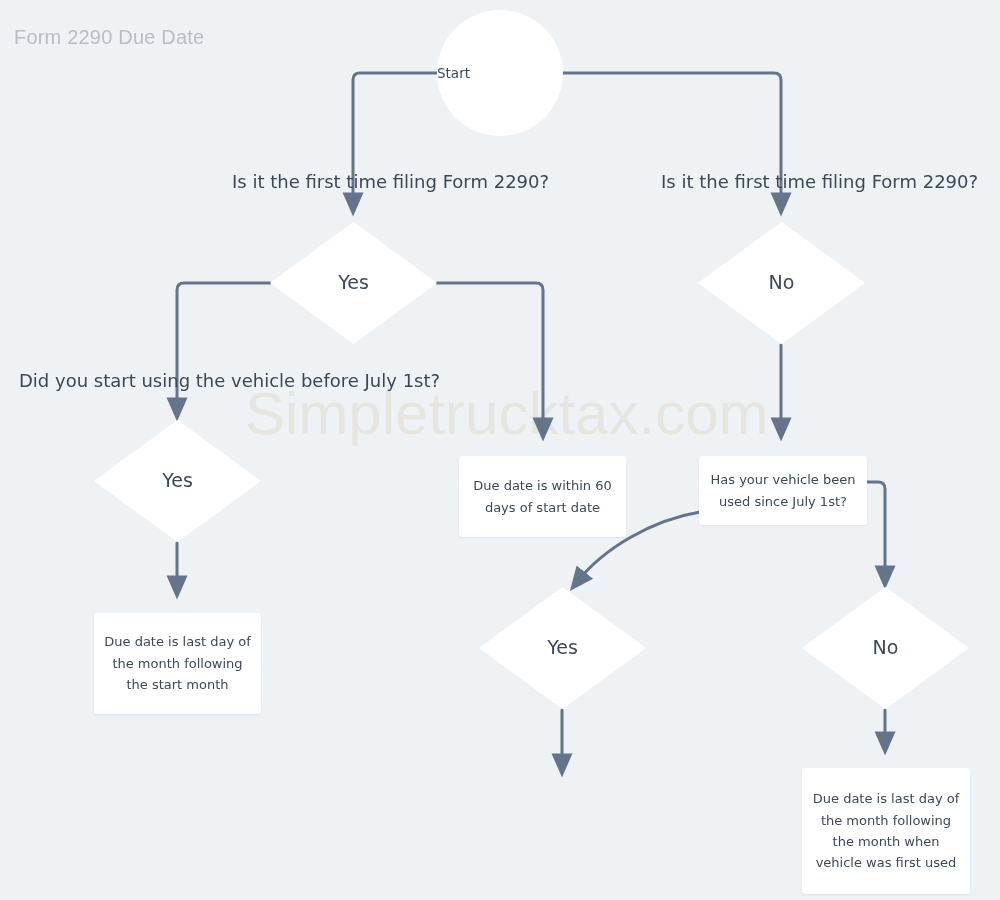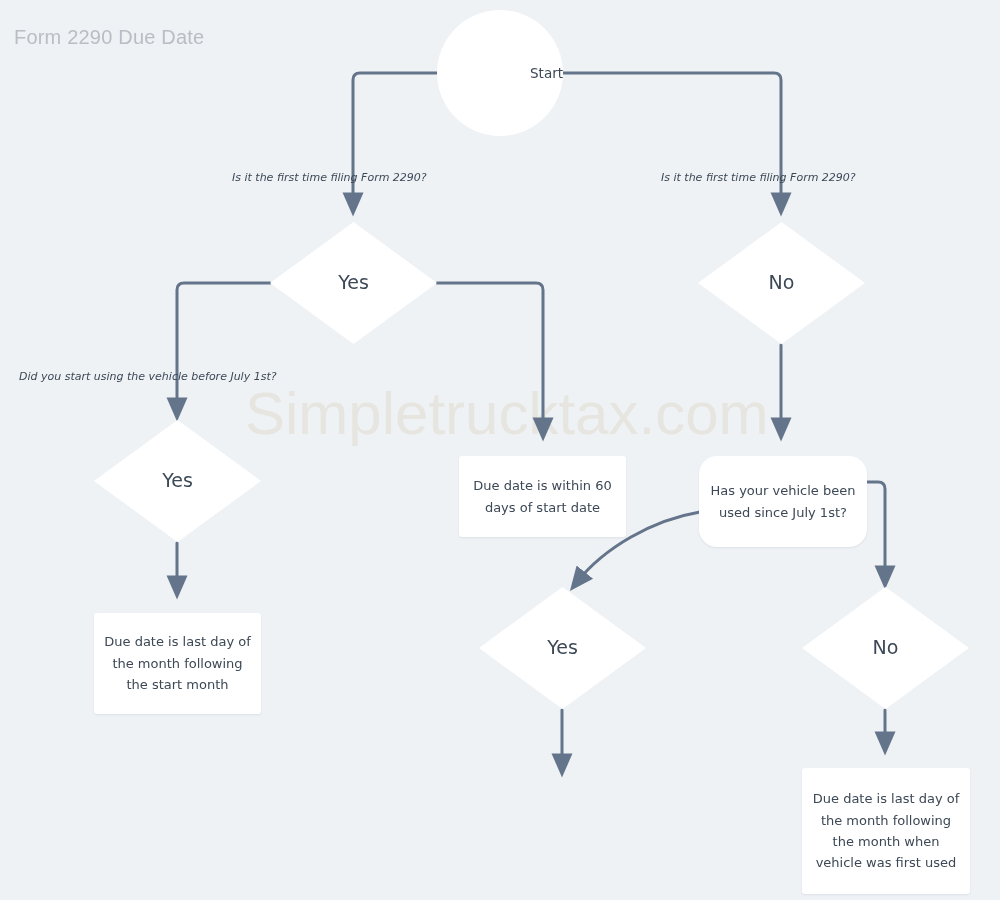--- a/index.html
+++ b/index.html
@@ -50,21 +50,21 @@
   }
   .node {
     position: absolute;
     box-sizing: border-box;
   }
   .circle {
     border-radius: 50%;
     background: #ffffff;
     display: flex;
     align-items: center;
-    justify-content: flex-end;
+    justify-content: flex-start;
   }
   .diamond-wrap {
     display: flex;
     align-items: center;
     justify-content: center;
   }
   .diamond-shape {
     position: absolute;
     left: 0; top: 0;
     width: 100%;
@@ -91,24 +91,23 @@
     color: #3c4856;
     text-align: center;
     line-height: 1.55;
     white-space: pre-line;
   }
   .circle .node-label { font-size: 13.5px; }
   .diamond-wrap .node-label { font-size: 19px; }
   .edge-label {
     position: absolute;
     font-family: "DejaVu Sans", sans-serif;
-    font-size: 11px;
+    font-size: 18px;
     color: #3c4856;
     white-space: nowrap;
-    font-style: italic;
   }
 </style>
 </head>
 <body>
 
 <div id="canvas">
 
   <div id="title">Form 2290 Due Date</div>
 
   <div id="watermark">Simpletrucktax.com</div>
@@ -169,21 +168,21 @@
   </div>
 
   <div class="node box" style="left:94px; top:597px; width:167px; height:101px;">
     <span class="node-label" style="line-height:1.65;">Due date is last day of the month following the start month</span>
   </div>
 
   <div class="node box" style="left:459px; top:440px; width:167px; height:81px;">
     <span class="node-label" style="line-height:1.65;">Due date is within 60 days of start date</span>
   </div>
 
-  <div class="node box" style="left:699px; top:440px; width:168px; height:91px;border-radius:18px;">
+  <div class="node box" style="left:699px; top:440px; width:168px; height:69px;">
     <span class="node-label" style="line-height:1.65;">Has your vehicle been used since July 1st?</span>
   </div>
 
   <div class="node diamond-wrap" style="left:479px; top:587px; width:167px; height:122px;">
     <div class="diamond-shape"></div>
     <span class="node-label">Yes</span>
   </div>
 
   <div class="node diamond-wrap" style="left:802px; top:587px; width:167px; height:122px;">
     <div class="diamond-shape"></div>

